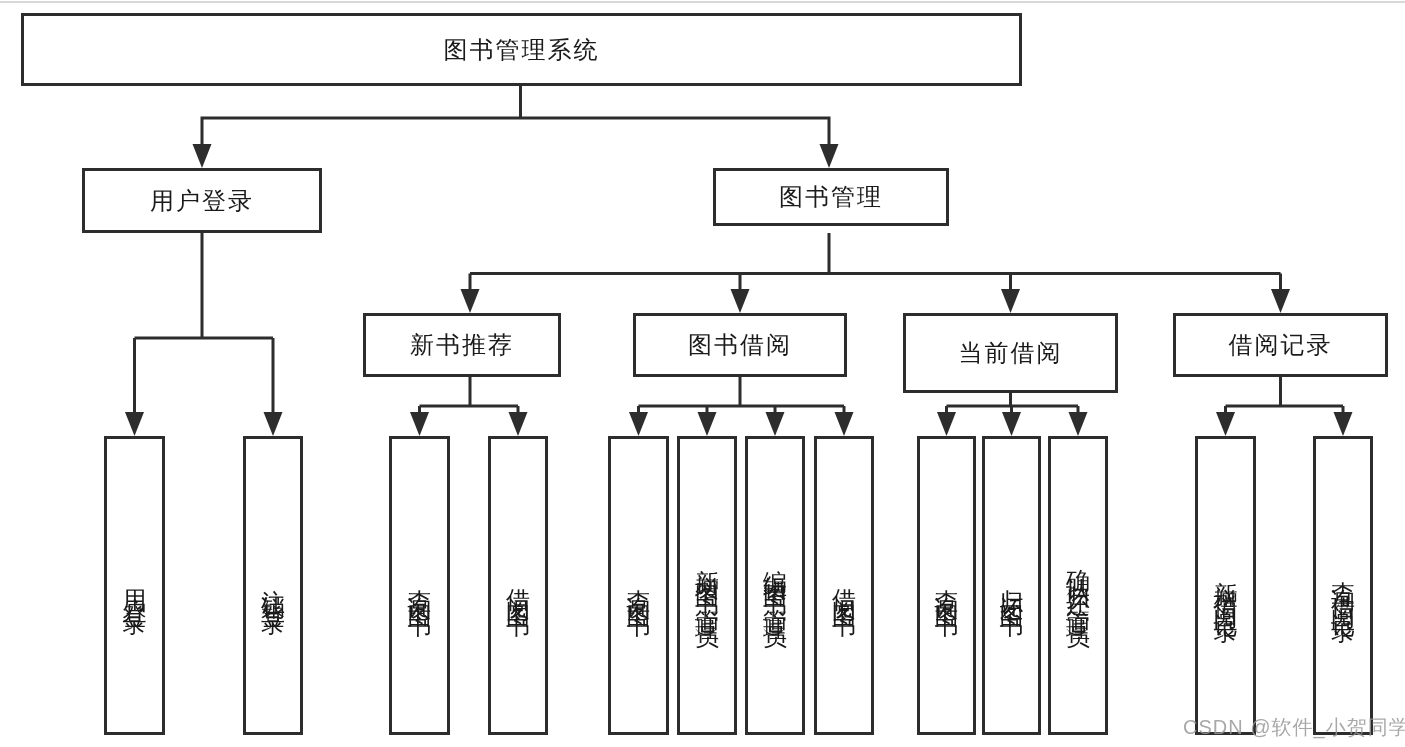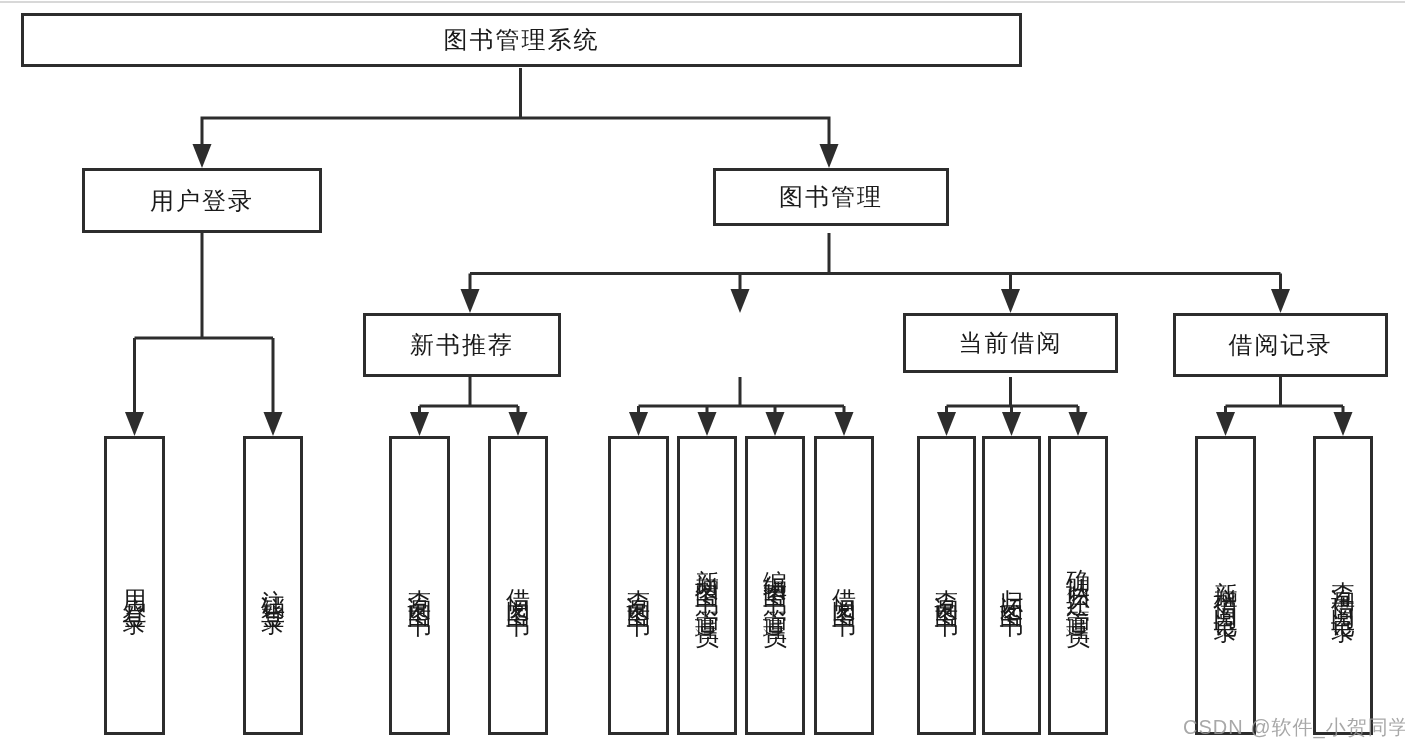--- a/index.html
+++ b/index.html
@@ -114,35 +114,38 @@
       <polygon points="765.5,412 784.5,412 775,436"></polygon>
       <polygon points="834.5,412 853.5,412 844,436"></polygon>
       <polygon points="937,412 956,412 946.5,436"></polygon>
       <polygon points="1002,412 1021,412 1011.5,436"></polygon>
       <polygon points="1068.5,412 1087.5,412 1078,436"></polygon>
       <polygon points="1216,412 1235,412 1225.5,436"></polygon>
       <polygon points="1333.5,412 1352.5,412 1343,436"></polygon>
     </g>
   </svg>
 
-  <div class="box" style="left:21px;top:13px;width:1001px;height:54px">
+  <div class="box" style="left:21px;top:13px;width:1001px;height:73px">
     <span class="hlbl">图书管理系统</span>
   </div>
 
   <div class="box" style="left:82px;top:168px;width:240px;height:65px">
     <span class="hlbl">用户登录</span>
   </div>
   <div class="box" style="left:713px;top:168px;width:236px;height:58px">
     <span class="hlbl">图书管理</span>
   </div>
 
   <div class="box" style="left:363px;top:313px;width:198px;height:64px">
     <span class="hlbl">新书推荐</span>
   </div>
-  <div class="box" style="left:903px;top:313px;width:215px;height:60px">
+  <div class="box" style="left:633px;top:313px;width:214px;height:64px">
+    <span class="hlbl">图书借阅</span>
+  </div>
+  <div class="box" style="left:903px;top:313px;width:215px;height:80px">
     <span class="hlbl">当前借阅</span>
   </div>
   <div class="box" style="left:1173px;top:313px;width:215px;height:64px">
     <span class="hlbl">借阅记录</span>
   </div>
 
   <div class="box" style="left:104px;top:436px;width:61px;height:299px">
     <span class="vlbl">用户登录</span>
   </div>
   <div class="box" style="left:243px;top:436px;width:60px;height:299px">

